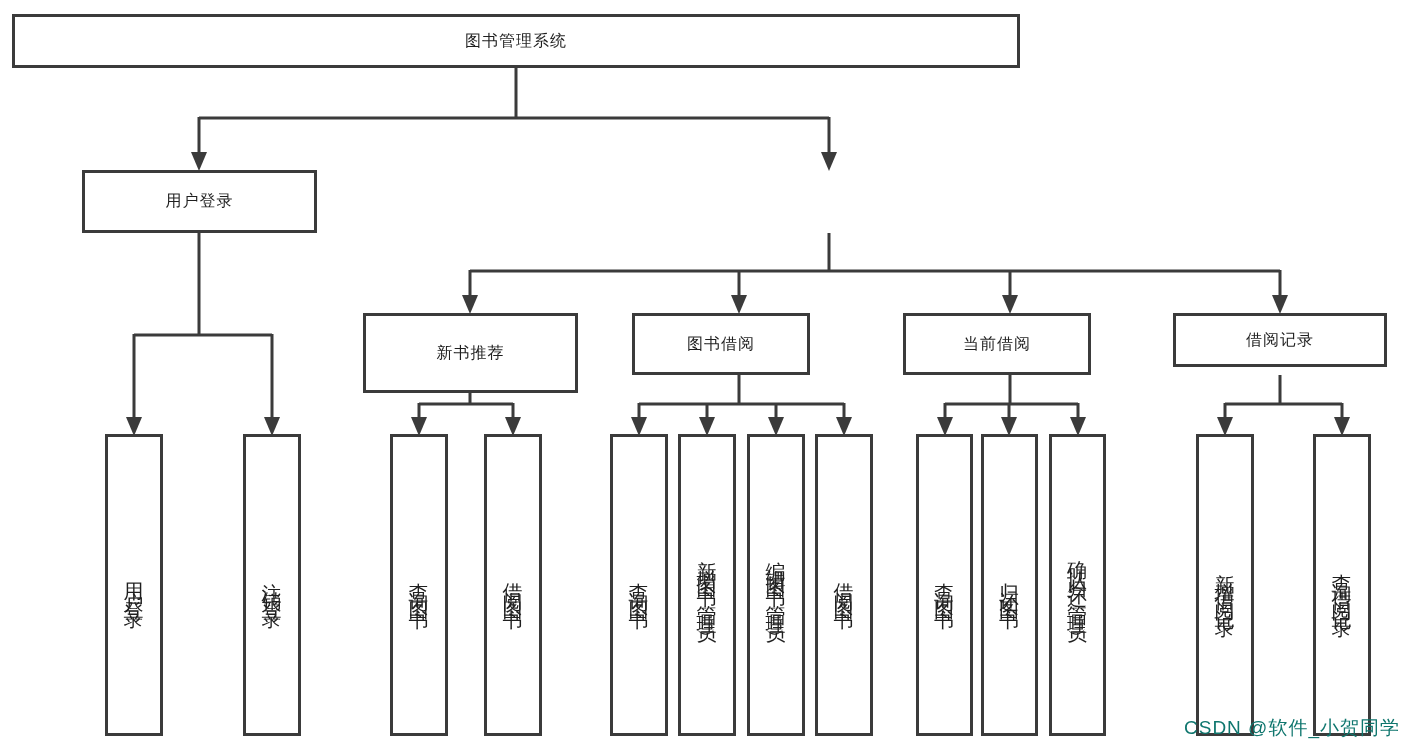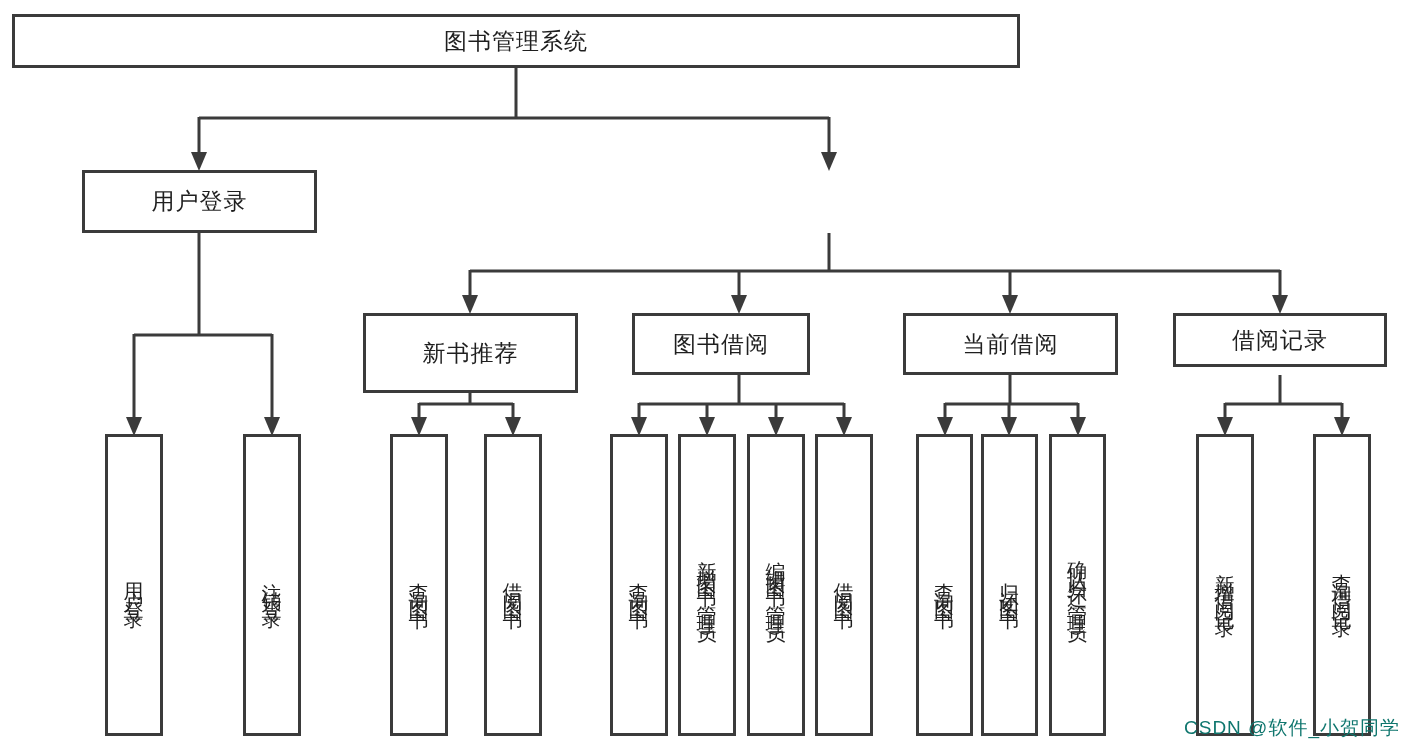--- a/index.html
+++ b/index.html
@@ -14,21 +14,21 @@
   .node{
     position:absolute;
     background:#ffffff;
     border:3px solid #3b3b3b;
     box-sizing:border-box;
     display:flex;
     align-items:center;
     justify-content:center;
     color:#1f1f1f;
   }
-  .h-node{font-size:23px;letter-spacing:1px;}
+  .h-node{font-size:16px;letter-spacing:1px;}
   .leaf .vtext{
     writing-mode:vertical-rl;
     text-orientation:mixed;
     font-size:20px;
     letter-spacing:9px;
     line-height:1;
     white-space:nowrap;
   }
   .watermark{
     position:absolute;
@@ -98,21 +98,21 @@
   <div class="node h-node" style="left:82px;top:170px;width:235px;height:63px;">
     <span>用户登录</span>
   </div>
 
   <div class="node h-node" style="left:363px;top:313px;width:215px;height:80px;">
     <span>新书推荐</span>
   </div>
   <div class="node h-node" style="left:632px;top:313px;width:178px;height:62px;">
     <span>图书借阅</span>
   </div>
-  <div class="node h-node" style="left:903px;top:313px;width:215px;height:62px;">
+  <div class="node h-node" style="left:903px;top:313px;width:188px;height:62px;">
     <span>当前借阅</span>
   </div>
   <div class="node h-node" style="left:1173px;top:313px;width:214px;height:54px;">
     <span>借阅记录</span>
   </div>
 
   <div class="node leaf" style="left:105px;top:434px;width:58px;height:302px;">
     <span class="vtext">用户登录</span>
   </div>
   <div class="node leaf" style="left:243px;top:434px;width:58px;height:302px;">

